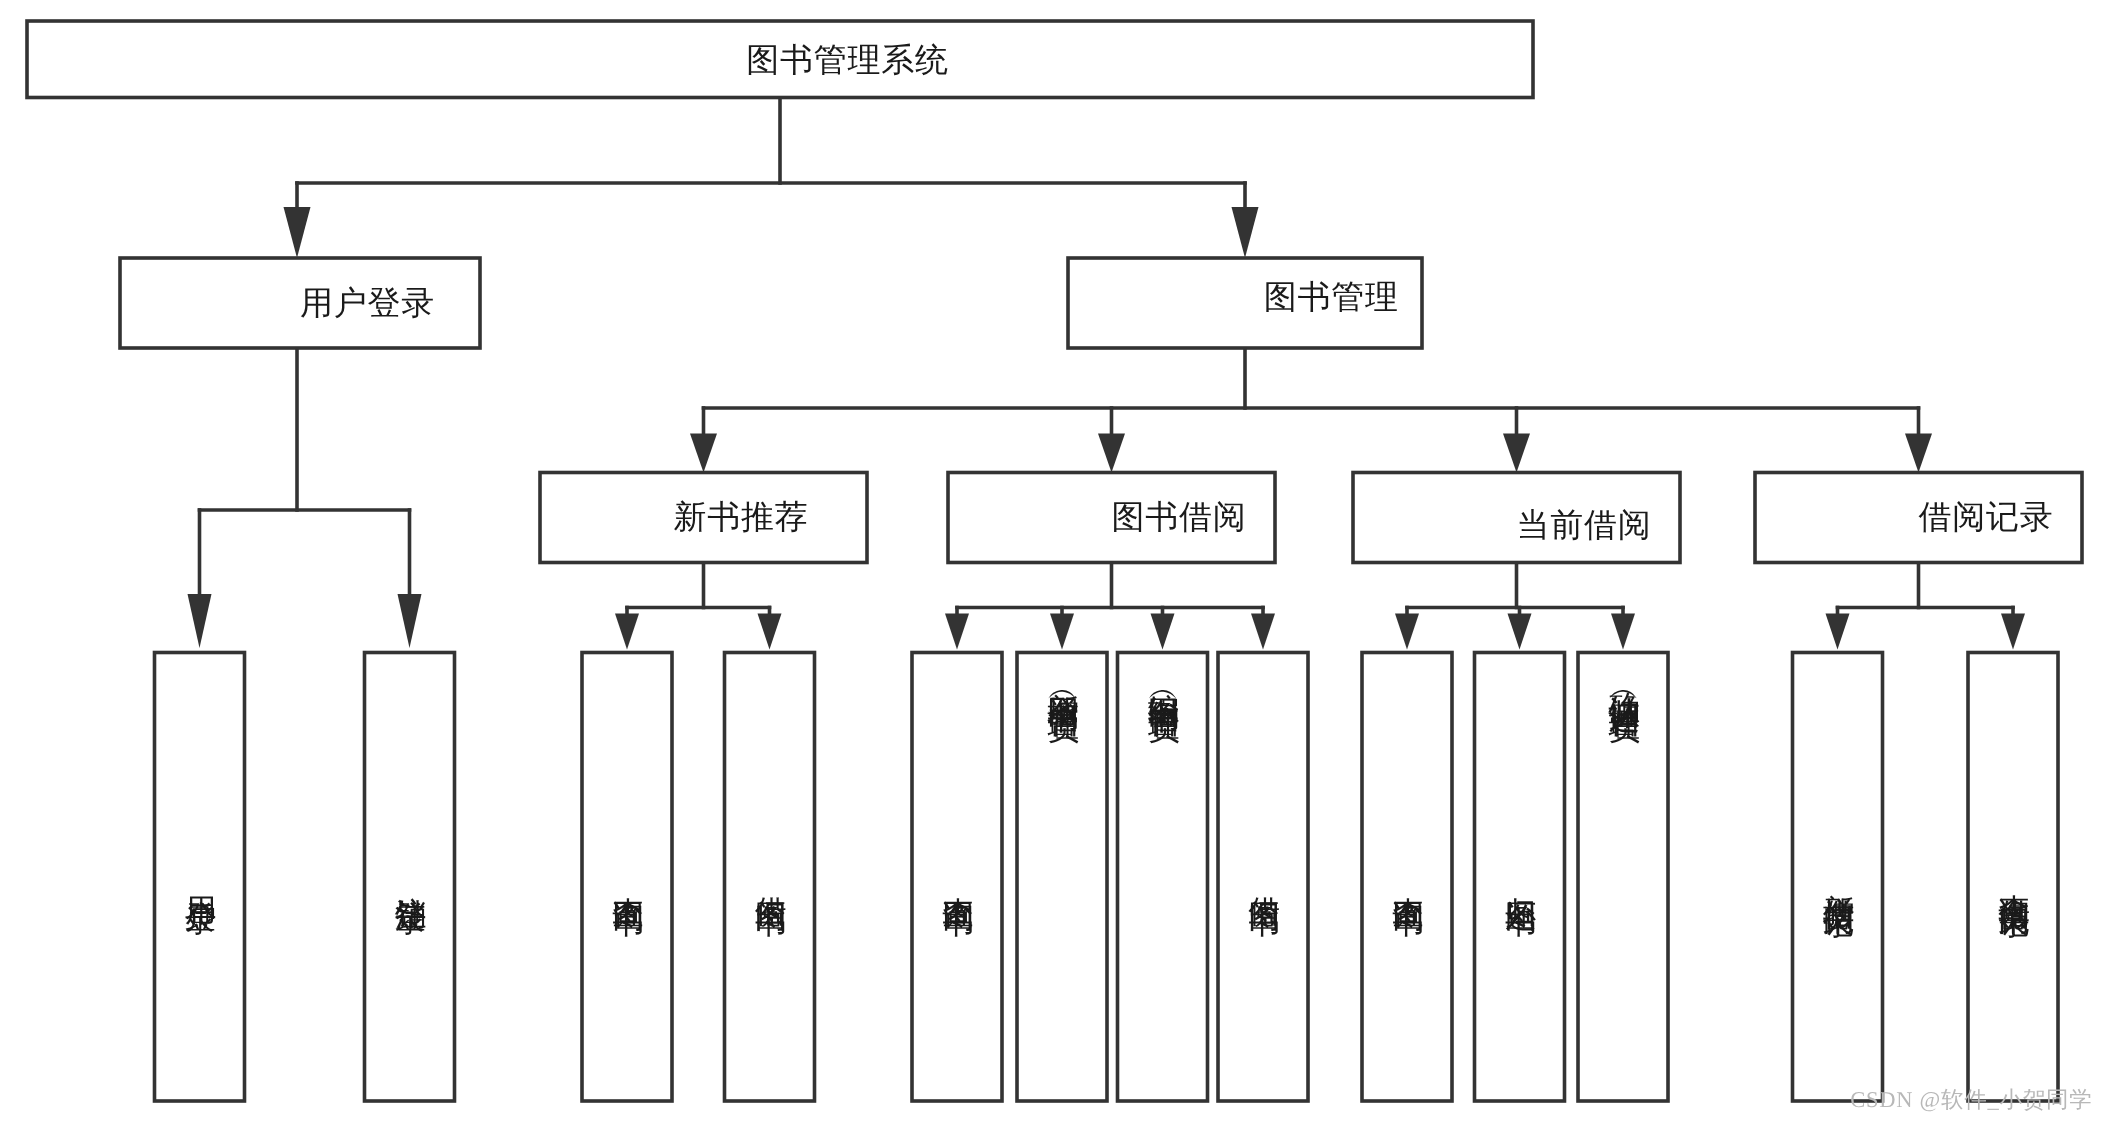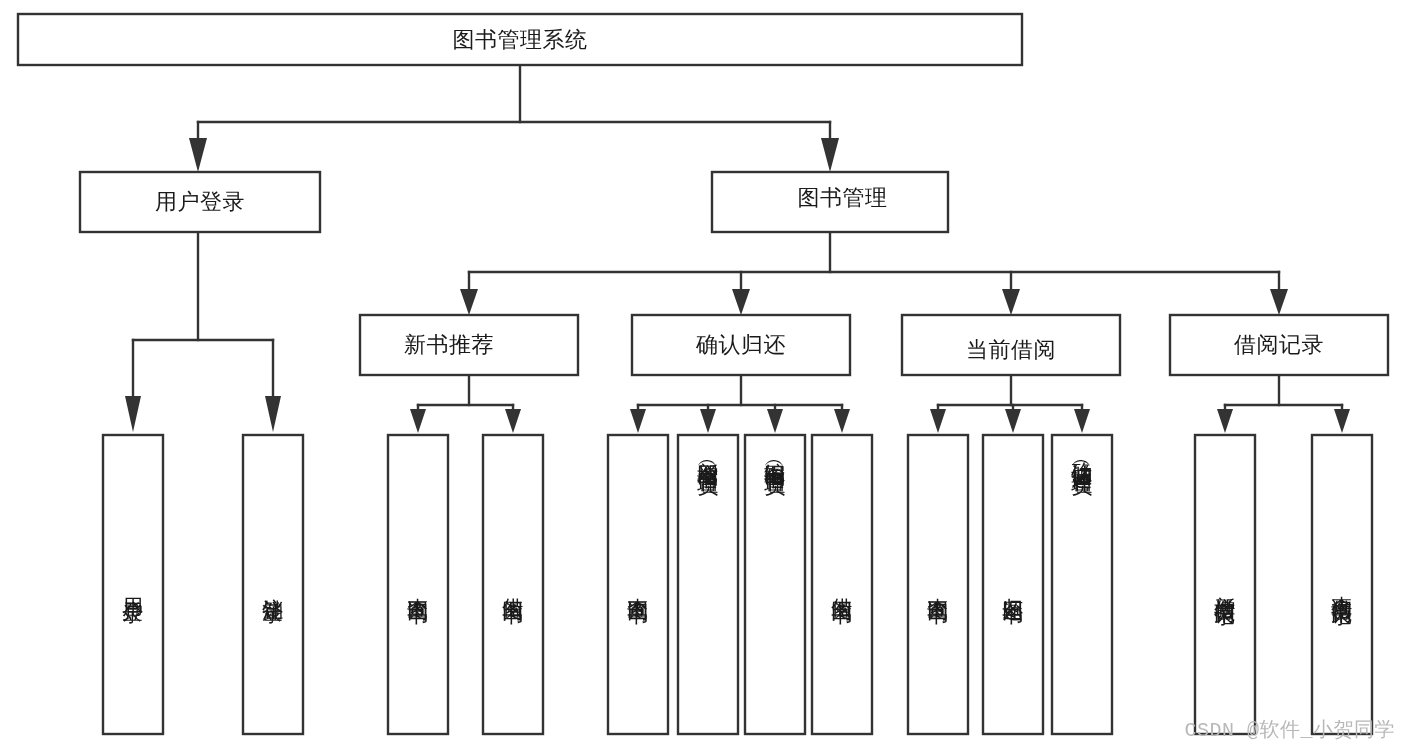--- a/index.html
+++ b/index.html
@@ -58,34 +58,35 @@
     color: #1a1a1a;
     white-space: nowrap;
     text-align: center;
   }
   .hlabel-wrap {
     position: absolute;
     display: flex;
     align-items: center;
     justify-content: center;
     pointer-events: none;
+    padding-left: 45px;
   }
   .hlabel-text {
     font-family: "Liberation Sans", "DejaVu Sans", sans-serif;
     font-size: 22px;
     color: #1a1a1a;
     white-space: nowrap;
     letter-spacing: 0.5px;
   }
   #watermark {
     position: absolute;
     right: 10px;
     bottom: 4px;
-    font-family: Liberation Mono, monospace;
-    font-size: 20px;
+    font-family: Liberation Serif, serif;
+    font-size: 15px;
     color: #b8b8b8;
     letter-spacing: 0.5px;
     white-space: nowrap;
   }
 </style>
 </head>
 <body>
 
 <div id="diagram-root">
 
@@ -201,21 +202,21 @@
     <span class="hlabel-text">用户登录</span>
   </div>
   <div class="hlabel-wrap" style="left:712px; top:168px; width:261px; height:60px;">
     <span class="hlabel-text">图书管理</span>
   </div>
 
   <div class="hlabel-wrap" style="left:340px; top:315px; width:218px; height:60px;">
     <span class="hlabel-text">新书推荐</span>
   </div>
   <div class="hlabel-wrap" style="left:632px; top:315px; width:218px; height:60px;">
-    <span class="hlabel-text">确认归还</span>
+    <span class="hlabel-text">图书借阅</span>
   </div>
   <div class="hlabel-wrap" style="left:902px; top:315px; width:218px; height:70px;">
     <span class="hlabel-text">当前借阅</span>
   </div>
   <div class="hlabel-wrap" style="left:1170px; top:315px; width:218px; height:60px;">
     <span class="hlabel-text">借阅记录</span>
   </div>
 
   <div class="vlabel-wrap" style="left:103px; top:435px; width:60px; height:299px;">
     <span class="vlabel-text">用户登录</span>

